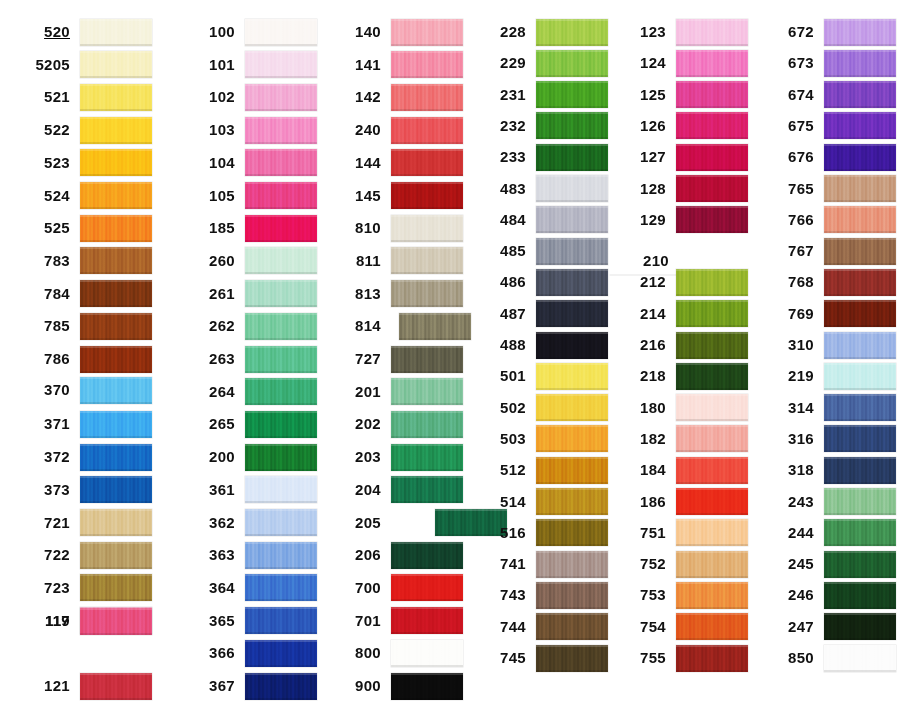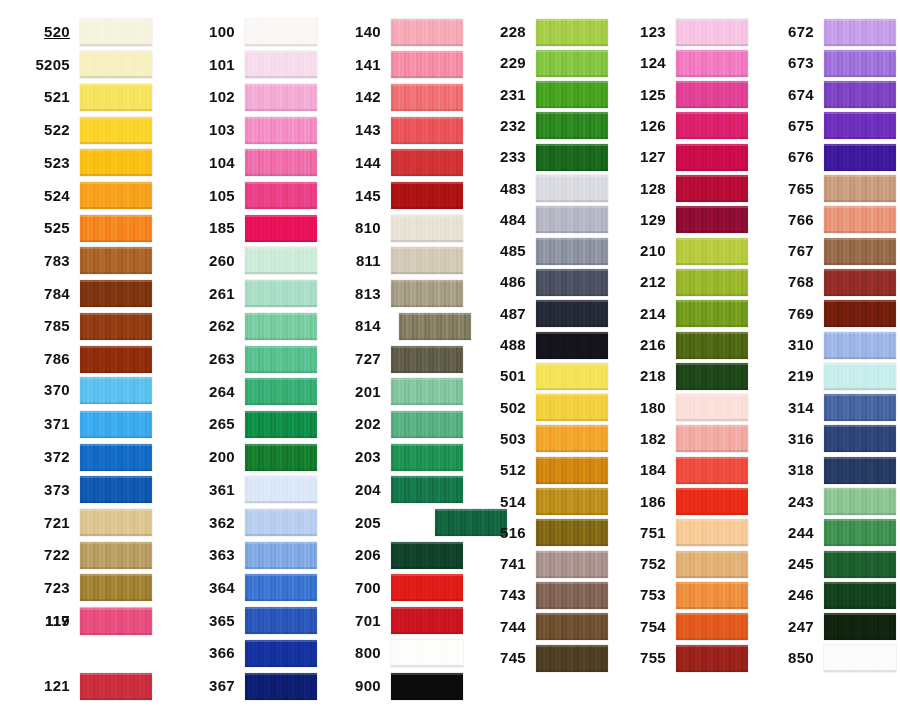--- a/index.html
+++ b/index.html
@@ -436,21 +436,21 @@
       </div>
       <div class="swatch-row" style="top: 83.4px;">
         <div class="code">142</div>
         <div class="chip" style="background: rgb(239, 110, 112);">
           <span class="fibre"></span>
           <span class="topedge"></span>
           <span class="botedge"></span>
         </div>
       </div>
       <div class="swatch-row" style="top: 116.1px;">
-        <div class="code">143</div>
+        <div class="code">240</div>
         <div class="chip" style="background: rgb(234, 82, 87);">
           <span class="fibre"></span>
           <span class="topedge"></span>
           <span class="botedge"></span>
         </div>
       </div>
       <div class="swatch-row" style="top: 148.8px;">
         <div class="code">144</div>
         <div class="chip" style="background: rgb(207, 50, 50);">
           <span class="fibre"></span>
@@ -807,21 +807,21 @@
         </div>
       </div>
       <div class="swatch-row" style="top: 205.8px;">
         <div class="code">129</div>
         <div class="chip" style="background: rgb(140, 12, 51);">
           <span class="fibre"></span>
           <span class="topedge"></span>
           <span class="botedge"></span>
         </div>
       </div>
-      <div class="swatch-row" style="top: 237px;">
+      <div class="swatch-row" style="top: 247px; flex-direction: column;">
         <div class="code">210</div>
         <div class="chip" style="background: rgb(182, 201, 63);">
           <span class="fibre"></span>
           <span class="topedge"></span>
           <span class="botedge"></span>
         </div>
       </div>
       <div class="swatch-row" style="top: 268.4px;">
         <div class="code">212</div>
         <div class="chip" style="background: rgb(150, 181, 44);">

